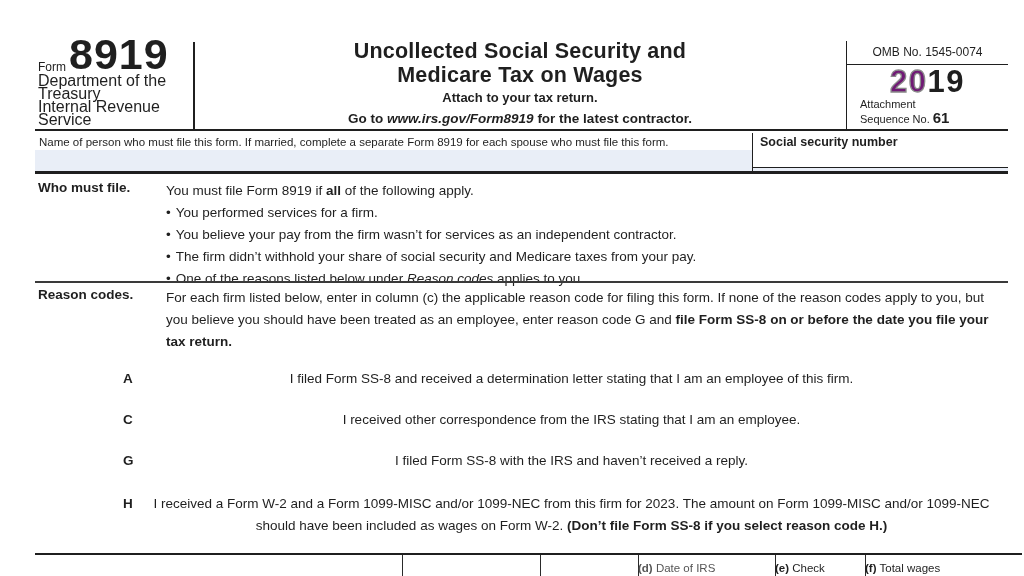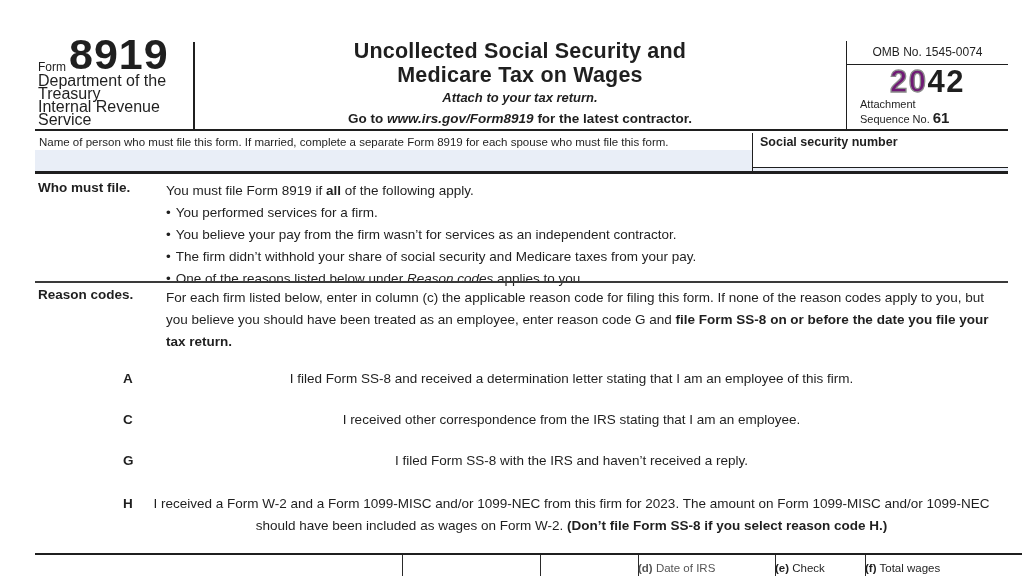--- a/index.html
+++ b/index.html
@@ -12,21 +12,21 @@
   
   .header { position:absolute; left:35px; top:30px; width:973px; height:101px;
             border-bottom:2.5px solid #1f1f1f; }
   .hdr-left { position:absolute; left:0; top:0; width:158px; height:100%; }
   .form-word { position:absolute; left:3px; top:30px; font-size:12px; }
   .form-number { position:absolute; left:34px; top:0px; font-size:43px; font-weight:bold; letter-spacing:1px; }
   .dept { position:absolute; left:3px; bottom:3px; font-size:16px; line-height:13px; }
   .vdiv { position:absolute; width:1.5px; background:#1f1f1f; }
   .hdr-center { position:absolute; left:160px; top:0; width:650px; height:100%; text-align:center; }
   .title { font-size:21.5px; font-weight:bold; line-height:24px; margin-top:9px; letter-spacing:0.2px; }
-  .attach { font-size:13px; font-weight:bold; margin-top:3px;font-style:italic; }
+  .attach { font-size:13px; font-weight:bold; margin-top:3px; }
   .goto { font-size:13.5px; font-weight:bold; margin-top:6px; }
   .goto i { font-style:italic; }
   .hdr-right { position:absolute; left:812px; top:0; right:0; height:100%; text-align:center; }
   .omb { font-size:12px; padding-top:15px; padding-bottom:5px; border-bottom:1.5px solid #1f1f1f; }
   .year { font-size:31px; font-weight:bold; line-height:33px; letter-spacing:1.5px; }
   .year-outline { color:#701a75; -webkit-text-stroke:1.3px #8a8a8a; }
   .attach-seq { text-align:left; padding-left:13px; font-size:11px; line-height:13px; }
   .seq-num { font-size:15px; font-weight:bold; }
   
   .name-row { position:absolute; left:35px; top:133px; width:973px; height:41px;
@@ -75,21 +75,21 @@
         <div>Uncollected Social Security and</div>
         <div>Medicare Tax on Wages</div>
       </div>
       <div class="attach">Attach to your tax return.</div>
       <div class="goto"><span>Go to </span><i>www.irs.gov/Form8919</i><span> for the latest contractor.</span></div>
     </div>
     <div class="vdiv" style="left:810.5px; top:11px; height:90px;"></div>
 
     <div class="hdr-right">
       <div class="omb">OMB No. 1545-0074</div>
-      <div class="year"><span class="year-outline">20</span><span>42</span></div>
+      <div class="year"><span class="year-outline">20</span><span>19</span></div>
       <div class="attach-seq">
         <div>Attachment</div>
         <div><span>Sequence No. </span><span class="seq-num">61</span></div>
       </div>
     </div>
   </div>
 
   <div class="name-row">
     <div class="name-cell">
       <div class="cell-label">Name of person who must file this form. If married, complete a separate Form 8919 for each spouse who must file this form.</div>

